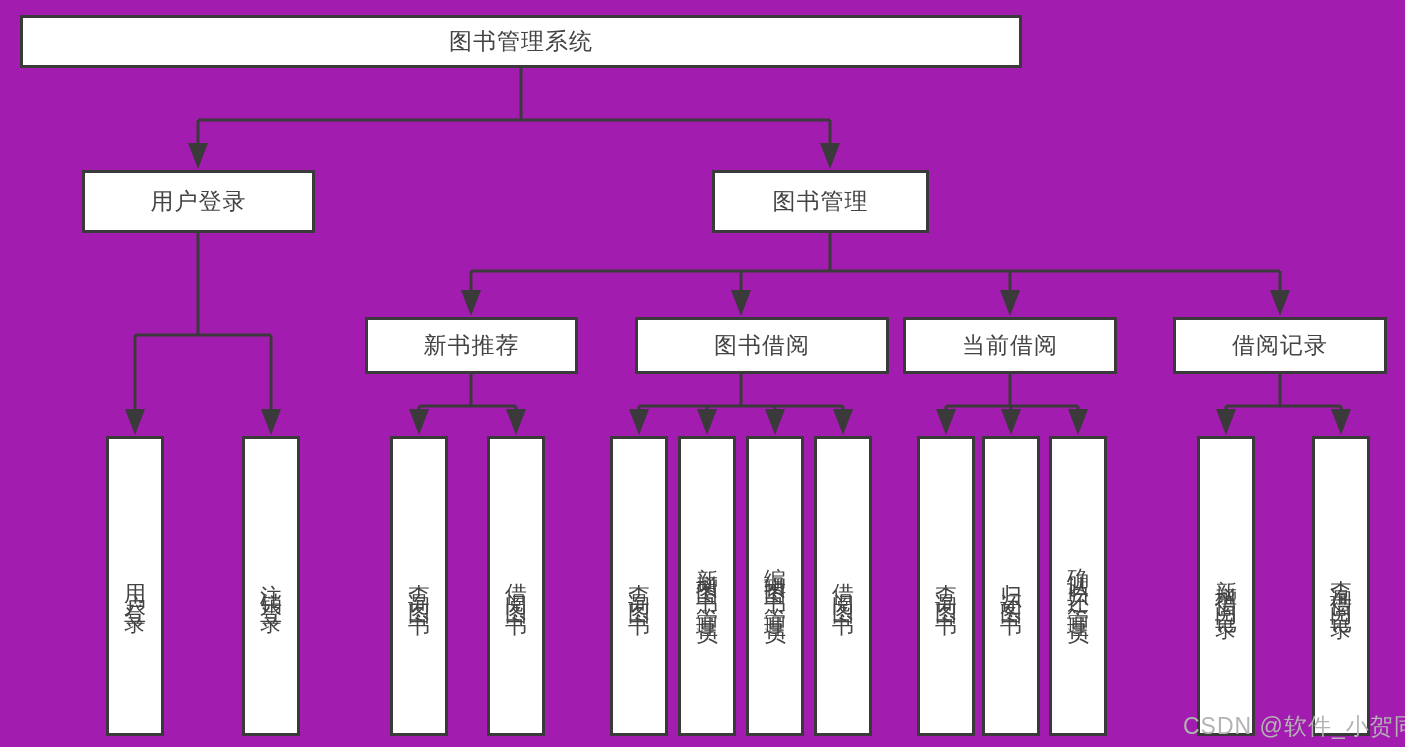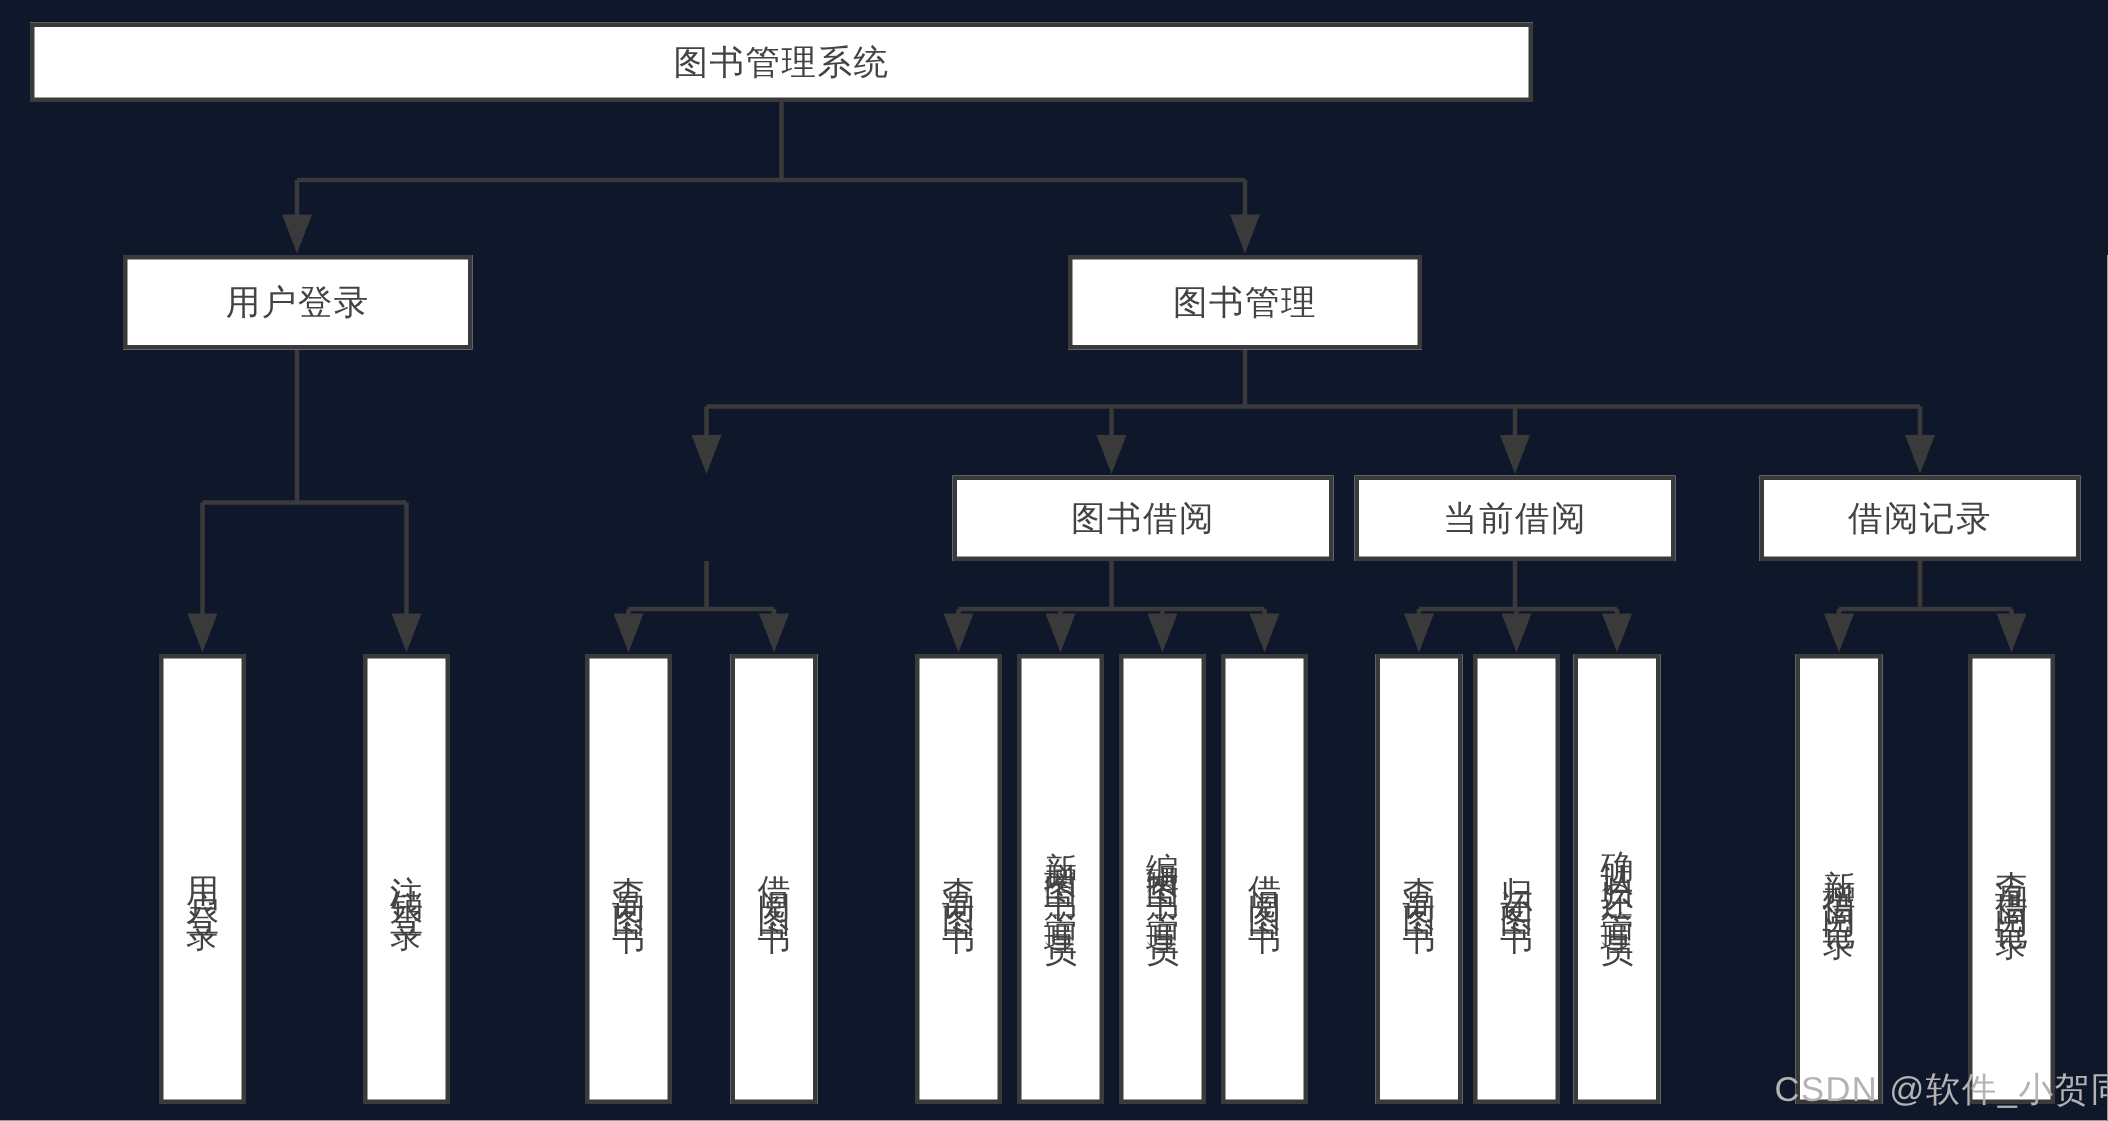--- a/index.html
+++ b/index.html
@@ -5,21 +5,21 @@
   html, body {
     margin: 0;
     padding: 0;
     background: #ffffff;
     font-family: "Liberation Sans", sans-serif;
   }
   #stage {
     position: relative;
     width: 1405px;
     height: 747px;
-    background: #0f172a;
+    background: #a21caf;
     overflow: hidden;
   }
   #connectors {
     position: absolute;
     left: 0;
     top: 0;
     width: 1405px;
     height: 747px;
     pointer-events: none;
   }
@@ -51,21 +51,21 @@
     color: #434343;
     writing-mode: vertical-rl;
     text-orientation: mixed;
     letter-spacing: 10px;
     line-height: 1;
   }
   
   .n-root       { left: 20px;  top: 15px;  width: 1002px; height: 53px; }
   
   .n-userlogin  { left: 82px;  top: 170px; width: 233px;  height: 63px; }
-  .n-bookmgmt   { left: 712px; top: 170px; width: 236px;  height: 63px; }
+  .n-bookmgmt   { left: 712px; top: 170px; width: 217px;  height: 63px; }
   
   .lvl3 { top: 317px; height: 57px; }
   .n-newbook    { left: 365px;  width: 213px; }
   .n-borrowmod  { left: 635px;  width: 254px; }
   .n-current    { left: 903px;  width: 214px; }
   .n-records    { left: 1173px; width: 214px; }
   
   .n-leaf-login   { left: 106px; }
   .n-leaf-logout  { left: 242px; }
   .n-leaf-q1      { left: 390px; }
@@ -142,20 +142,23 @@
     <span>图书管理系统</span>
   </div>
 
   <div class="box n-userlogin">
     <span>用户登录</span>
   </div>
   <div class="box n-bookmgmt">
     <span>图书管理</span>
   </div>
 
+  <div class="box lvl3 n-newbook">
+    <span>新书推荐</span>
+  </div>
   <div class="box lvl3 n-borrowmod">
     <span>图书借阅</span>
   </div>
   <div class="box lvl3 n-current">
     <span>当前借阅</span>
   </div>
   <div class="box lvl3 n-records">
     <span>借阅记录</span>
   </div>
 

